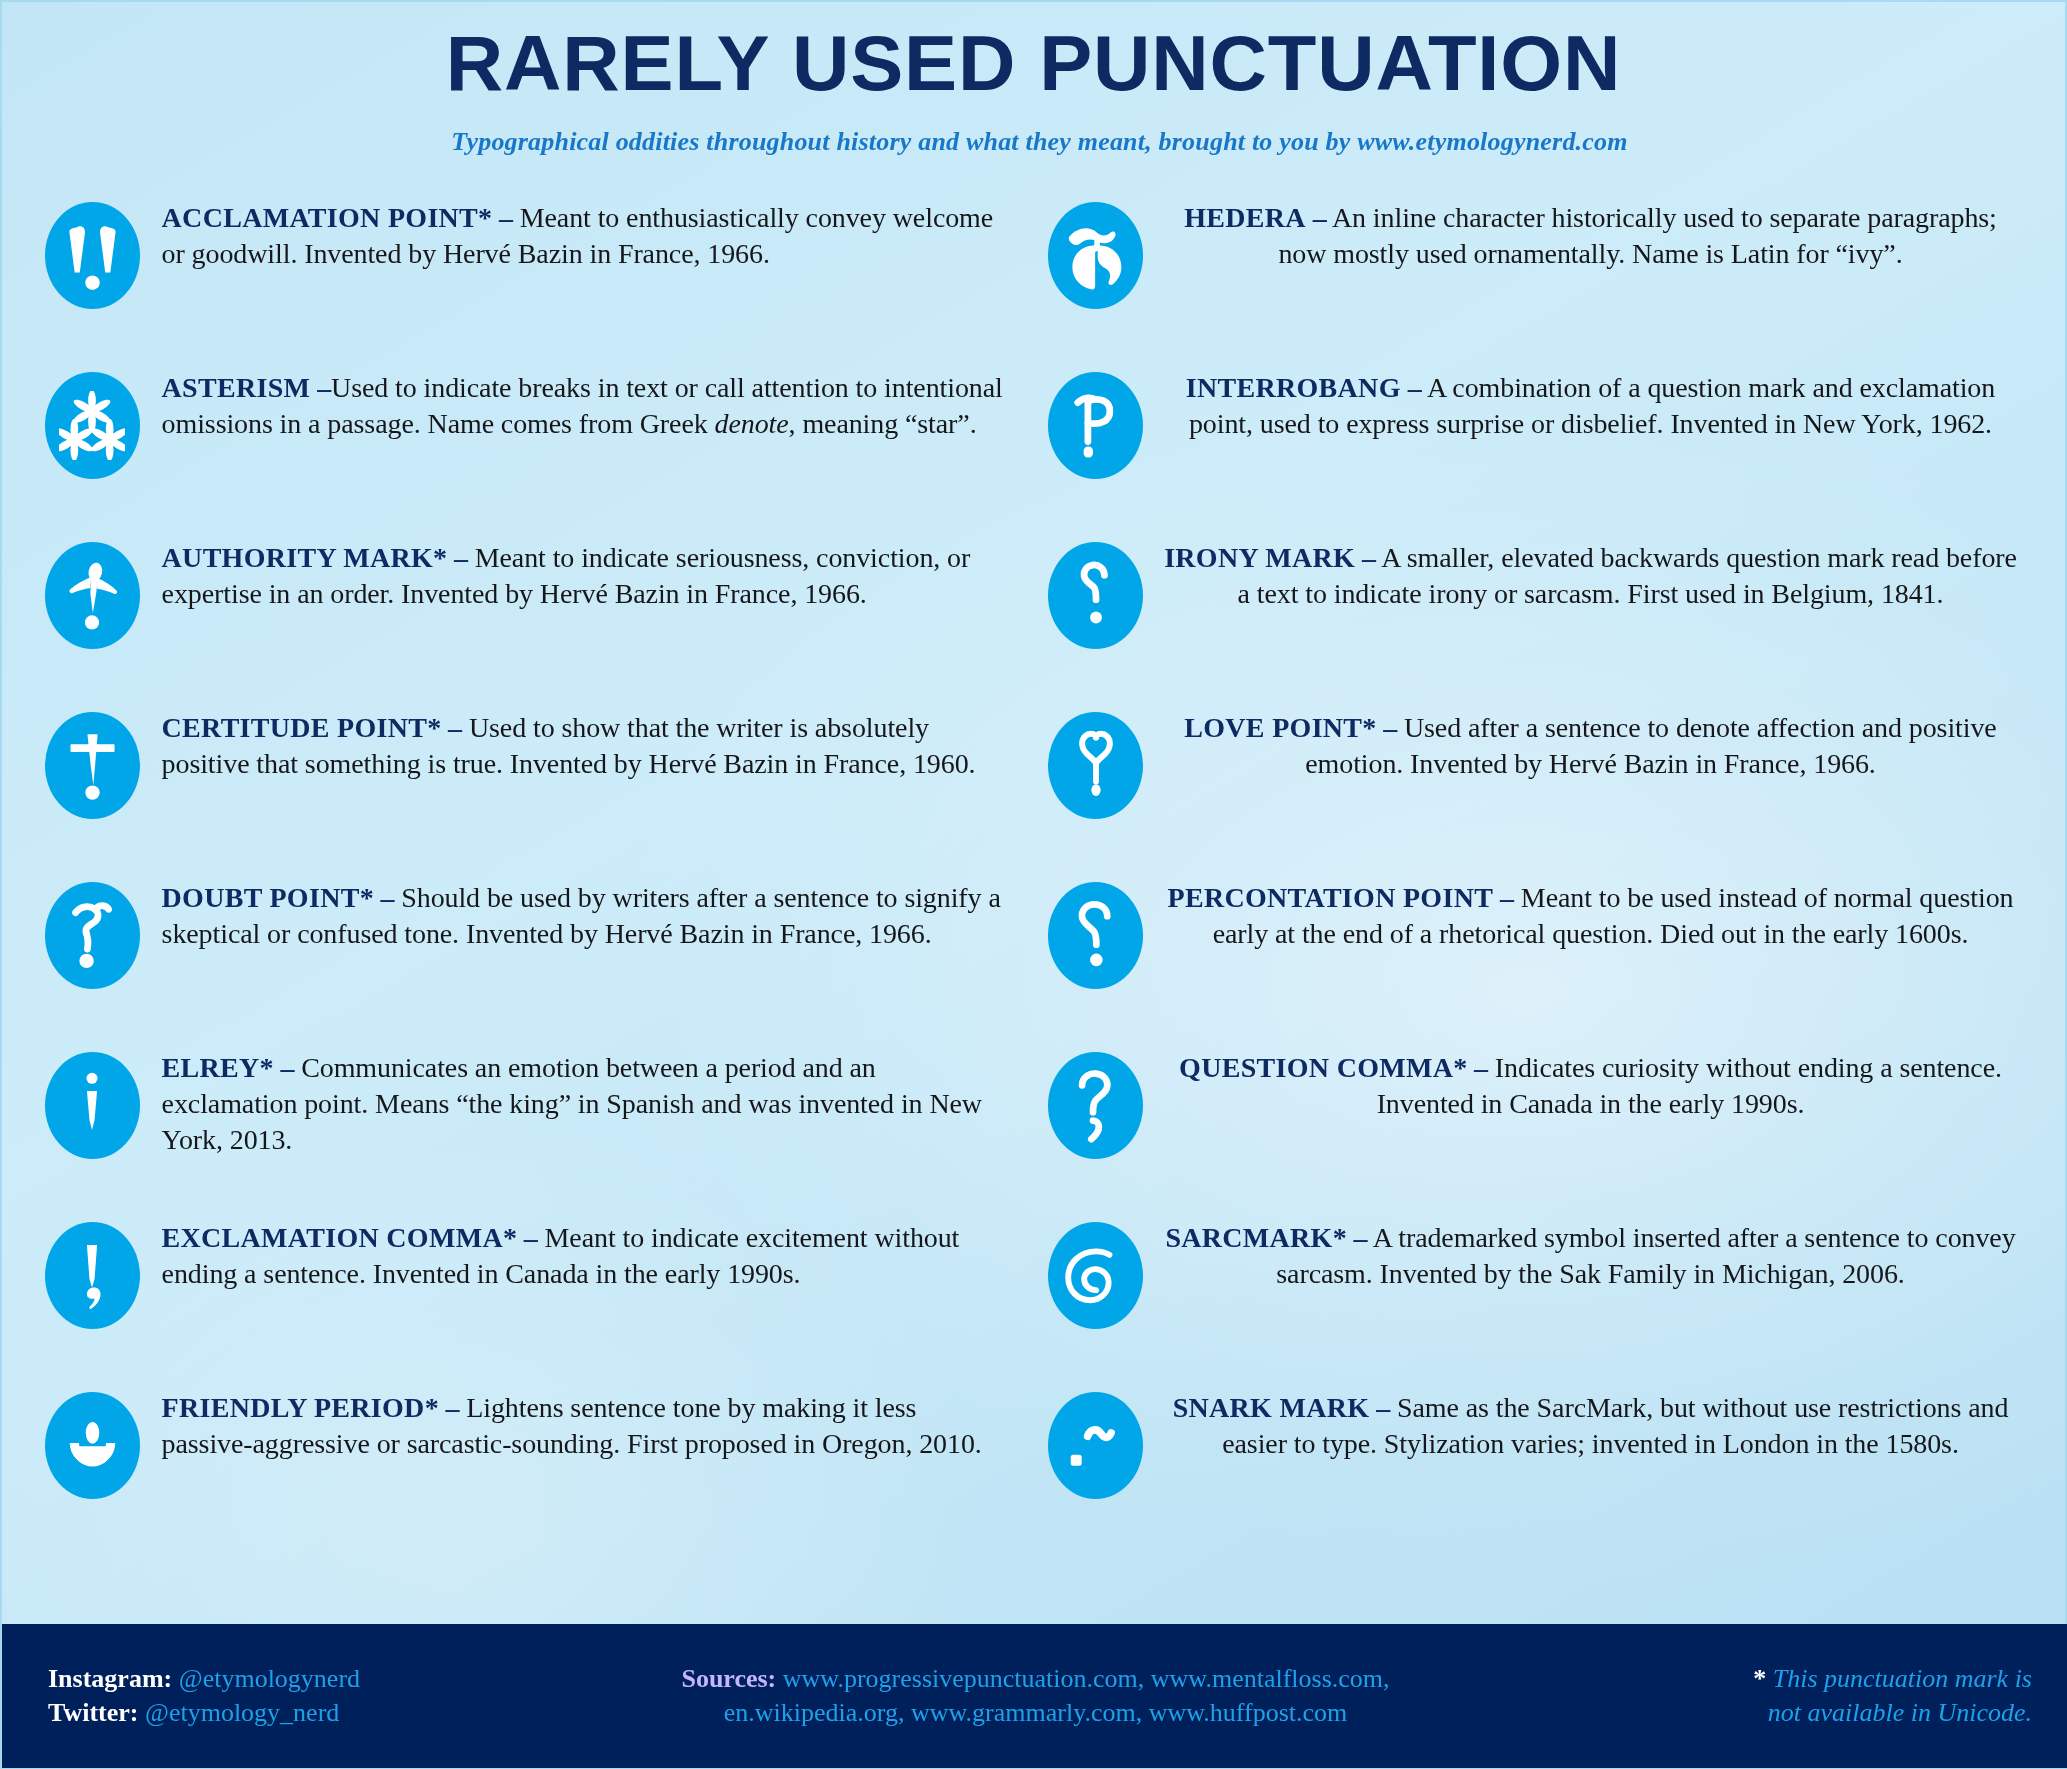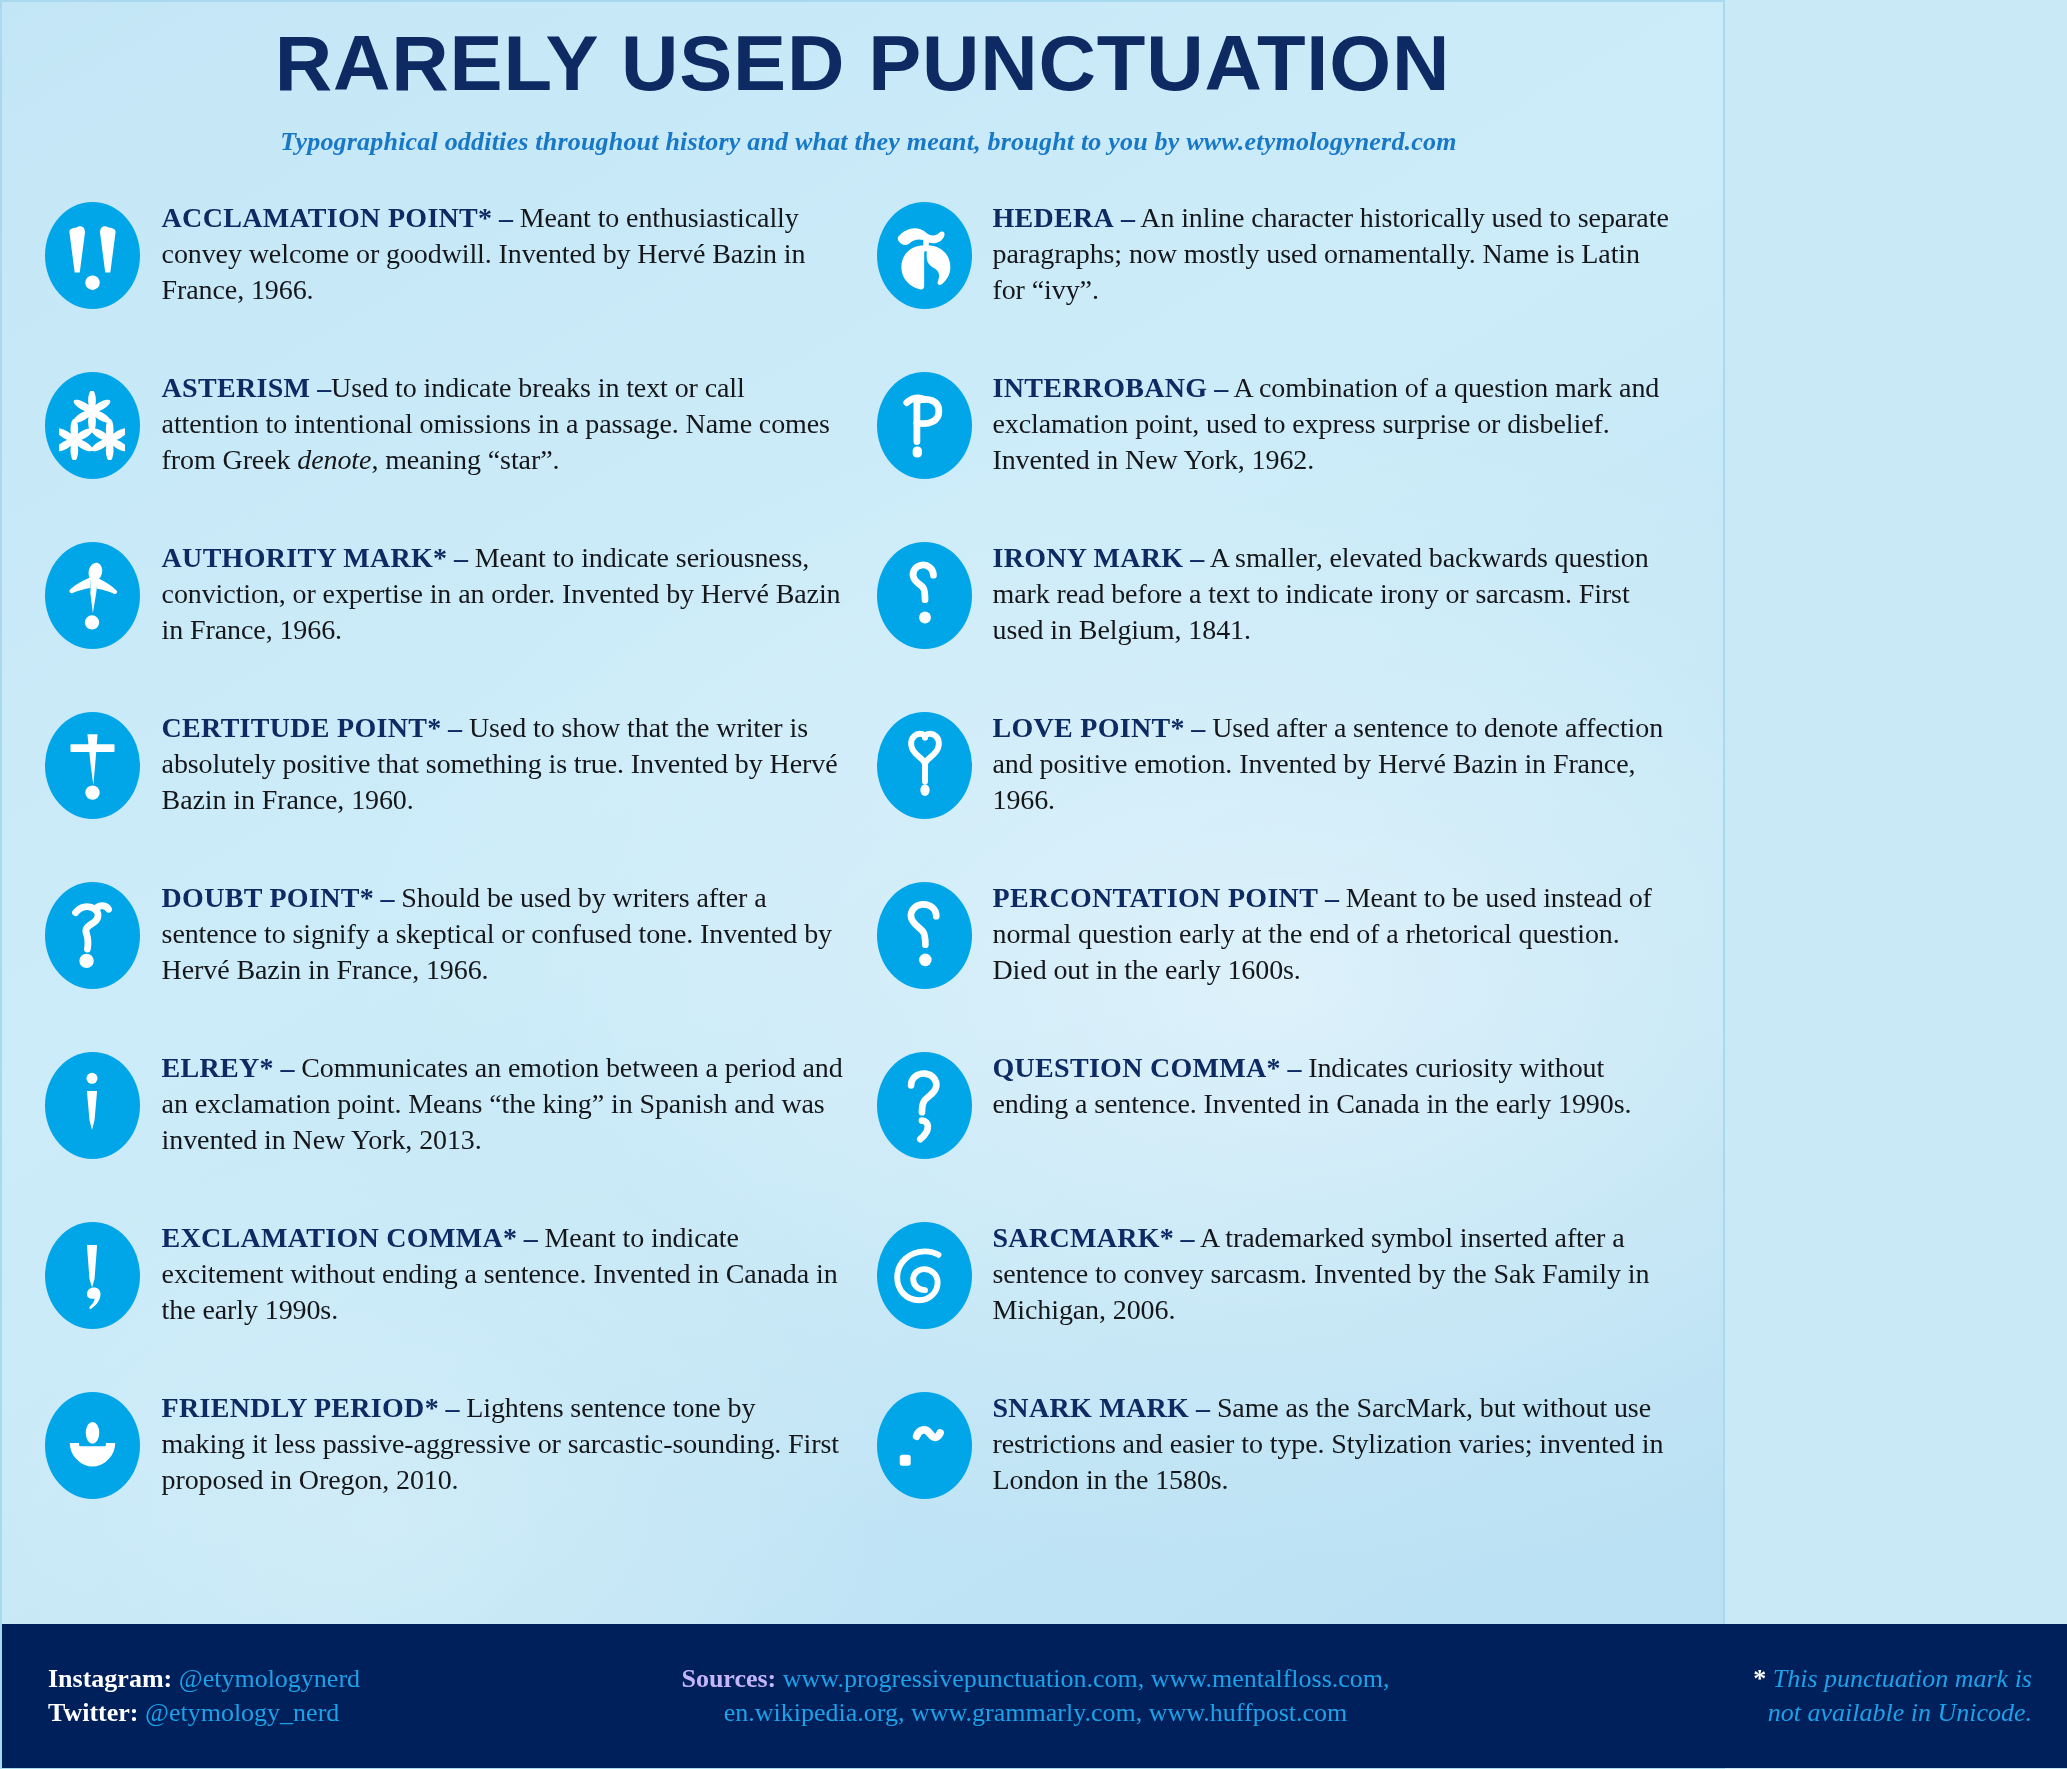--- a/index.html
+++ b/index.html
@@ -8,21 +8,21 @@
   }
   body {
     width: 2067px;
     height: 1770px;
     overflow: hidden;
     font-family: "Liberation Serif", serif;
     background: #c9e9f7;
   }
   #infographic {
     position: relative;
-    width: 1725px;
+    width: 2067px;
     height: 1770px;
     box-sizing: border-box;
     background:
       radial-gradient(ellipse 1187px 763px at 74% 56%, rgba(255,255,255,0.42) 0%, rgba(255,255,255,0.22) 32%, rgba(255,255,255,0.05) 62%, rgba(255,255,255,0) 80%),
       radial-gradient(ellipse 763px 593px at 22% 86%, rgba(255,255,255,0.20) 0%, rgba(255,255,255,0) 70%),
       linear-gradient(150deg, #c3e6f6 0%, #cdecf9 40%, #bfe4f5 75%, #b8e0f3 100%);
     border: 2.5px solid #a9d9ee;
   }
   .header {
     padding-top: 22px;
@@ -88,20 +88,21 @@
     padding-top: 12px;
     padding-left: 18.6px;
     padding-right: 8.5px;
     font-size: 28px;
     line-height: 1.28;
     color: #16171a;
     letter-spacing: -0.1px;
   }
   .col-right .entry-text {
     padding-left: 17px;
+    text-align: center;
   }
   .term {
     font-weight: bold;
     color: #0d2a63;
     letter-spacing: 0.3px;
   }
   .term-star {
     font-weight: bold;
     color: #0d2a63;
   }

